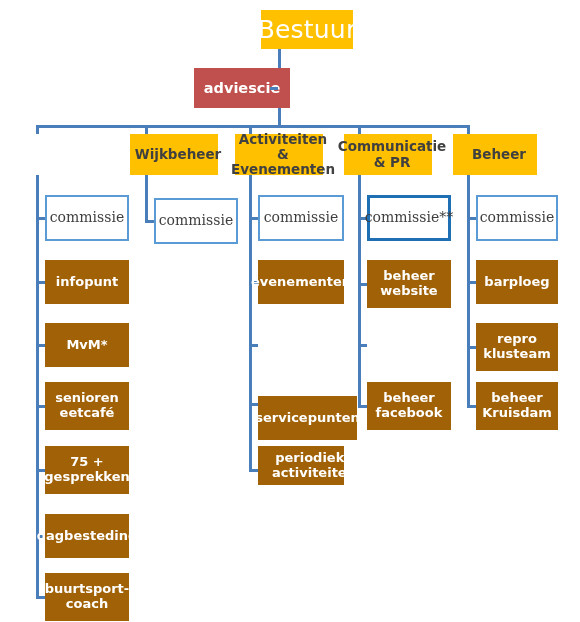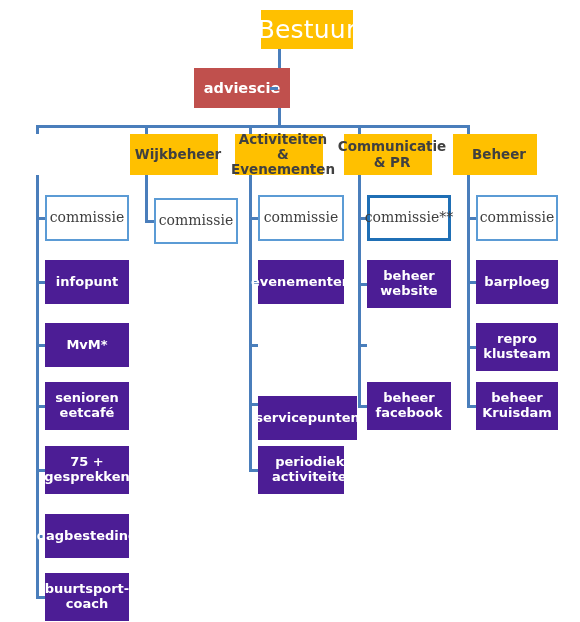--- a/index.html
+++ b/index.html
@@ -65,21 +65,21 @@
     border: 2px solid #5B9BD5;
     font-size: 14px;
     font-family: "DejaVu Serif", "Liberation Serif", serif;
   }
   .node-commissie.highlight {
     border: 3px solid #1F6FB5;
   }
 
   
   .node-leaf {
-    background: #4c1d95;
+    background: #a16207;
     color: #ffffff;
     font-size: 13px;
     font-weight: bold;
   }
 
   
   .conn {
     position: absolute;
     background: #4A7EBB;
   }
@@ -124,21 +124,21 @@
 Evenementen</span></div>
     <div class="conn conn-v" style="left: 249px; top: 175px; height: 297px;"></div>
     <div class="conn conn-h" style="left: 249px; top: 217px; width: 9px;"></div>
     <div class="node node-commissie" style="left: 258px; top: 195px; width: 86px; height: 46px;"><span>commissie</span></div>
     <div class="conn conn-h" style="left: 249px; top: 281px; width: 9px;"></div>
     <div class="node node-leaf" style="left: 258px; top: 260px; width: 86px; height: 44px;"><span>evenementen</span></div>
     <div class="conn conn-h" style="left: 249px; top: 344px; width: 9px;"></div>
     <div class="conn conn-h" style="left: 249px; top: 403px; width: 9px;"></div>
     <div class="node node-leaf" style="left: 258px; top: 376px; width: 99px; height: 44px; margin-top: 20px;"><span>servicepunten</span></div>
     <div class="conn conn-h" style="left: 249px; top: 469px; width: 9px;"></div>
-    <div class="node node-leaf" style="left: 258px; top: 446px; width: 86px; height: 48px; padding-left: 26px;"><span>periodieke
+    <div class="node node-leaf" style="left: 258px; top: 446px; width: 86px; height: 39px; padding-left: 26px;"><span>periodieke
 activiteiten</span></div>
     <div class="conn conn-v" style="left: 358px; top: 125px; height: 9px;"></div>
     <div class="node node-dept" style="left: 344px; top: 134px; width: 88px; height: 41px;"><span>Communicatie
 &amp; PR</span></div>
     <div class="conn conn-v" style="left: 358px; top: 175px; height: 233px;"></div>
     <div class="conn conn-h" style="left: 358px; top: 217px; width: 9px;"></div>
     <div class="node node-commissie highlight" style="left: 367px; top: 195px; width: 84px; height: 46px;"><span>commissie**</span></div>
     <div class="conn conn-h" style="left: 358px; top: 283px; width: 9px;"></div>
     <div class="node node-leaf" style="left: 367px; top: 260px; width: 84px; height: 48px;"><span>beheer
 website</span></div>

